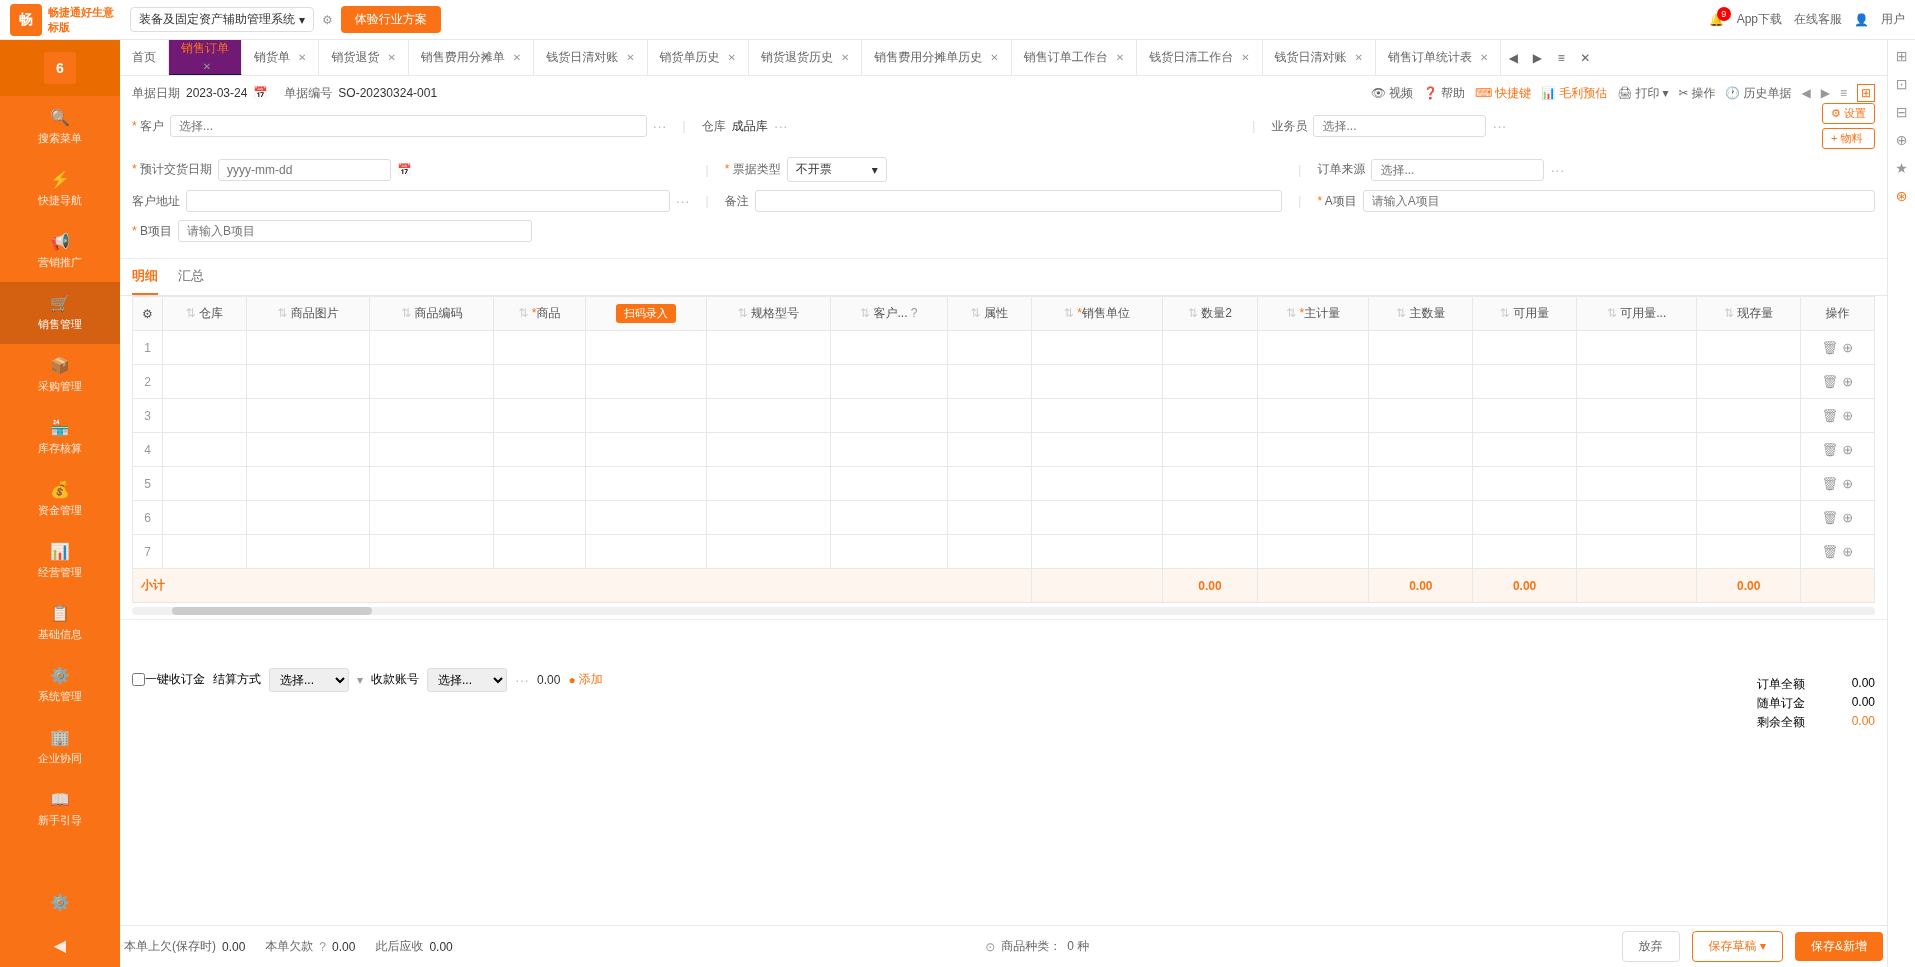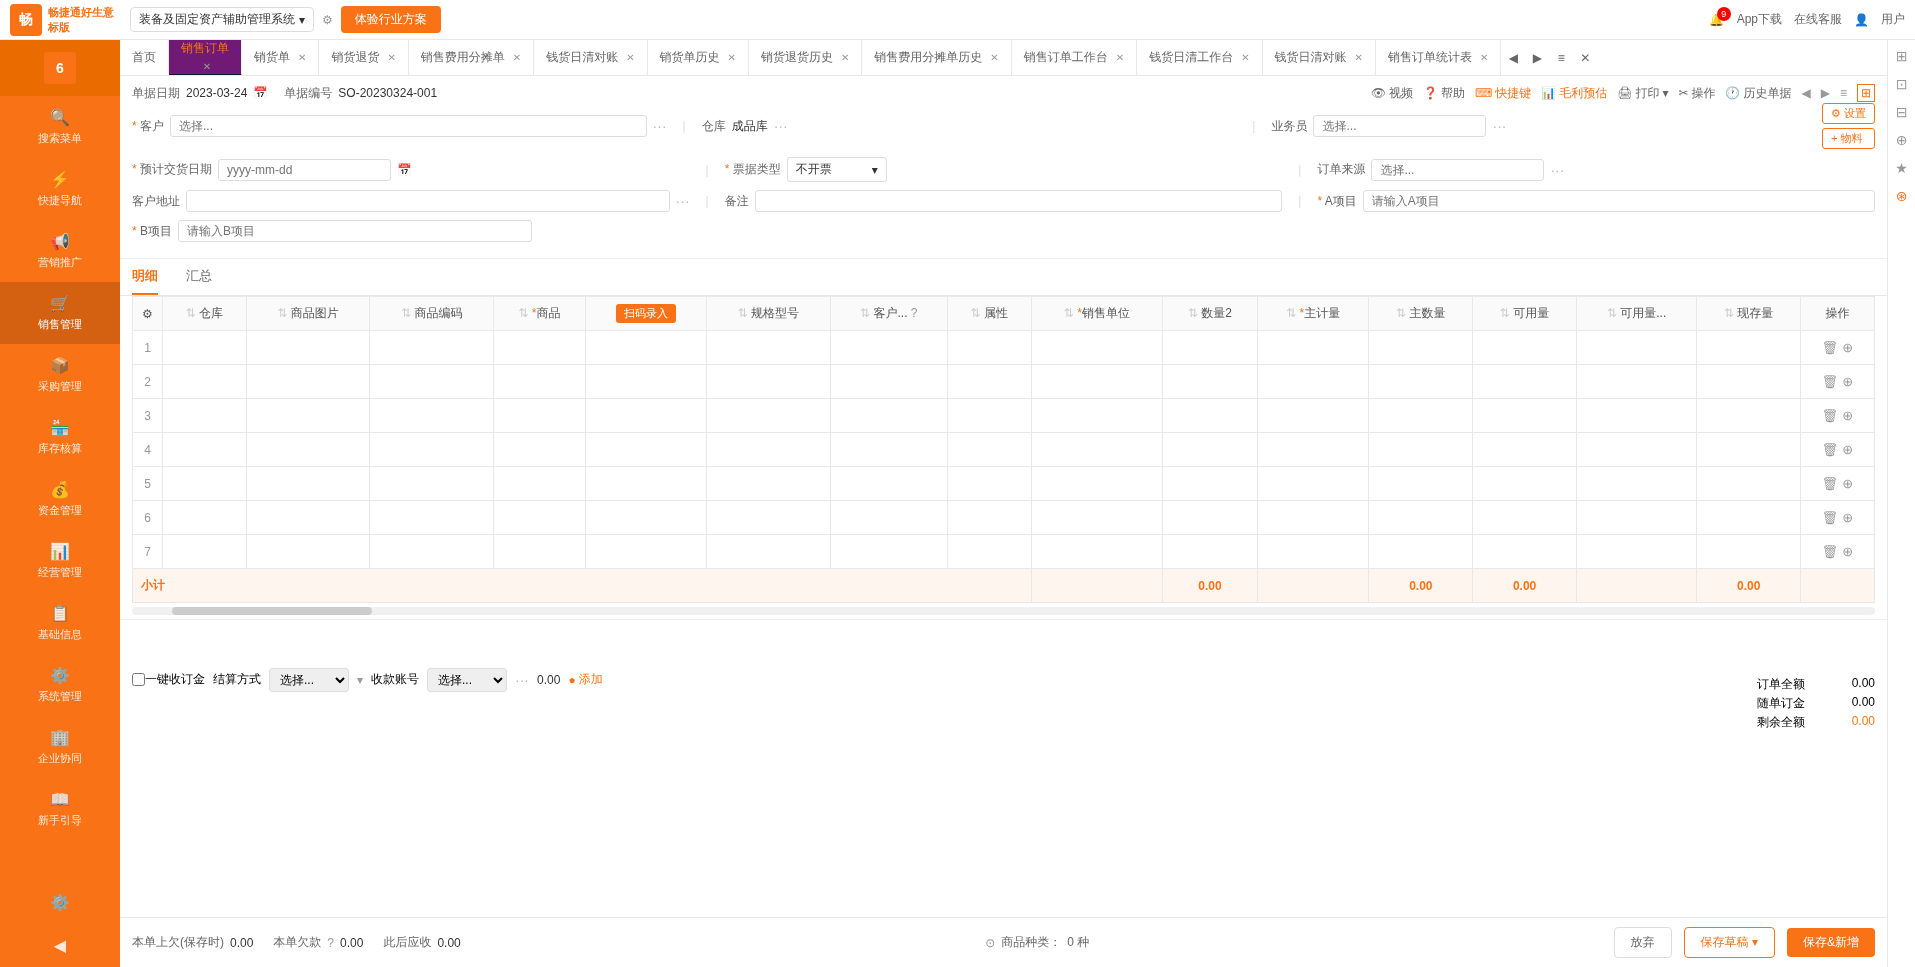--- a/index.html
+++ b/index.html
@@ -46,21 +46,21 @@
     .toolbar-btn.orange { color: #f97316; }
     .form-row { display: flex; align-items: center; gap: 16px; margin-bottom: 8px; flex-wrap: wrap; }
     .form-row-item { display: flex; align-items: center; gap: 6px; }
     .form-select { border: 1px solid #ddd; border-radius: 3px; padding: 3px 8px; font-size: 12px; color: #333; background: #fff; display: flex; align-items: center; gap: 4px; min-width: 100px; }
     .ellipsis-btn { color: #bbb; cursor: pointer; font-size: 14px; }
     .divider-col { color: #ddd; }
     .setup-btn { color: #f97316; border: 1px solid #f97316; border-radius: 3px; padding: 2px 8px; cursor: pointer; font-size: 11px; }
     .add-product-btn { color: #f97316; border: 1px solid #f97316; border-radius: 3px; padding: 2px 8px; cursor: pointer; font-size: 11px; }
 
     
-    .content-tabs { display: flex; border-bottom: 1px solid #e8e8e8; padding: 0 12px; gap: 28px; }
+    .content-tabs { display: flex; border-bottom: 1px solid #e8e8e8; padding: 0 12px; gap: 20px; }
     .content-tab { padding: 8px 0; font-size: 13px; cursor: pointer; color: #666; border-bottom: 2px solid transparent; }
     .content-tab.active { color: #f97316; border-bottom: 2px solid #f97316; font-weight: bold; }
 
     
     .table-container { overflow-x: auto; padding: 0 12px; }
     table { width: 100%; border-collapse: collapse; font-size: 12px; }
     table th { background: #fafafa; color: #555; font-weight: normal; padding: 7px 6px; border: 1px solid #e8e8e8; white-space: nowrap; text-align: center; }
     table td { padding: 6px; border: 1px solid #e8e8e8; text-align: center; color: #333; height: 34px; }
     .row-num { color: #999; width: 30px; }
     .scan-btn { background: #f97316; color: white; border: none; border-radius: 3px; padding: 2px 8px; font-size: 11px; cursor: pointer; }
@@ -73,21 +73,21 @@
     .summary-label { color: #f97316; font-weight: bold; text-align: left; padding-left: 8px; }
     .summary-value { color: #f97316; }
 
     
     .table-footer { display: flex; align-items: center; gap: 8px; padding: 8px 12px; border-top: 1px solid #eee; background: #fff; }
     .checkbox-item { display: flex; align-items: center; }
     .footer-select { border: 1px solid #ddd; border-radius: 3px; padding: 3px 6px; font-size: 12px; min-width: 80px; }
     .add-link { color: #f97316; cursor: pointer; display: flex; align-items: center; gap: 3px; }
 
     
-    .bottom-bar { height: 50px; background: #fff; border-top: 1px solid #e8e8e8; display: flex; align-items: center; padding: 0 12px; gap: 20px; flex-shrink: 0; }
+    .bottom-bar { height: 42px; background: #fff; border-top: 1px solid #e8e8e8; display: flex; align-items: center; padding: 0 4px; gap: 20px; flex-shrink: 0; }
     .bottom-info { display: flex; align-items: center; gap: 6px; color: #666; font-size: 12px; }
     .bottom-info-value { color: #333; }
     .bottom-right { margin-left: auto; display: flex; align-items: center; gap: 12px; }
     .btn-discard { border: 1px solid #ddd; background: white; color: #666; border-radius: 4px; padding: 6px 16px; cursor: pointer; font-size: 12px; }
     .btn-save-draft { border: 1px solid #f97316; background: white; color: #f97316; border-radius: 4px; padding: 6px 16px; cursor: pointer; font-size: 12px; }
     .btn-save-new { background: #f97316; color: white; border: none; border-radius: 4px; padding: 6px 16px; cursor: pointer; font-size: 12px; }
     .sku-info { margin-left: auto; display: flex; align-items: center; gap: 6px; color: #666; font-size: 12px; }
 
     
     .right-sidebar { width: 28px; background: #fff; border-left: 1px solid #e8e8e8; display: flex; flex-direction: column; align-items: center; padding-top: 8px; gap: 12px; flex-shrink: 0; }

